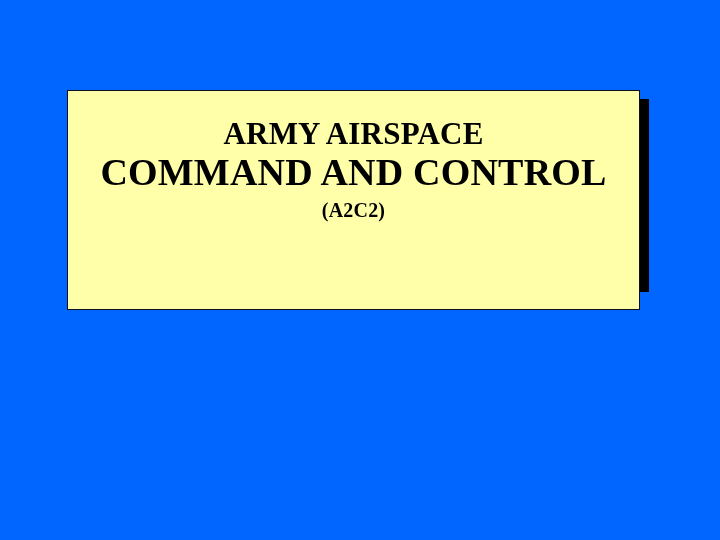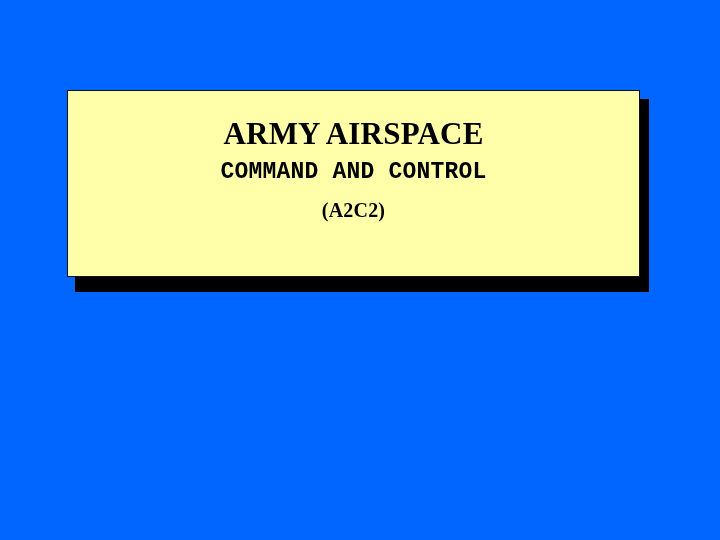--- a/index.html
+++ b/index.html
@@ -33,21 +33,21 @@
     width: 574px;
     height: 193px;
     background: #000000;
   }
 
   #title-box {
     position: absolute;
     left: 67px;
     top: 90px;
     width: 573px;
-    height: 187px;
+    height: 220px;
     background: #ffffaa;
     border: 1px solid #101020;
     box-sizing: border-box;
     overflow: hidden;
   }
 
   #title-text {
     position: absolute;
     left: 0;
     top: 24px;
@@ -58,21 +58,21 @@
     font-size: 31px;
     line-height: 38px;
     letter-spacing: 0.2px;
     font-family: "Liberation Serif", "DejaVu Serif", serif;
   }
   #title-text .tline {
     display: block;
     white-space: nowrap;
   }
   #title-text .tline.l1 { font-size: 31px; }
-  #title-text .tline.l2 { font-size: 23px; font-family: Liberation Mono, monospace; }
+  #title-text .tline.l2 { font-size: 38px; }
   #title-text .tline.l3 { font-size: 20px; }
 
   
   #footer {
     position: absolute;
     left: 0;
     top: 455px;
     width: 720px;
     height: 60px;
   }

